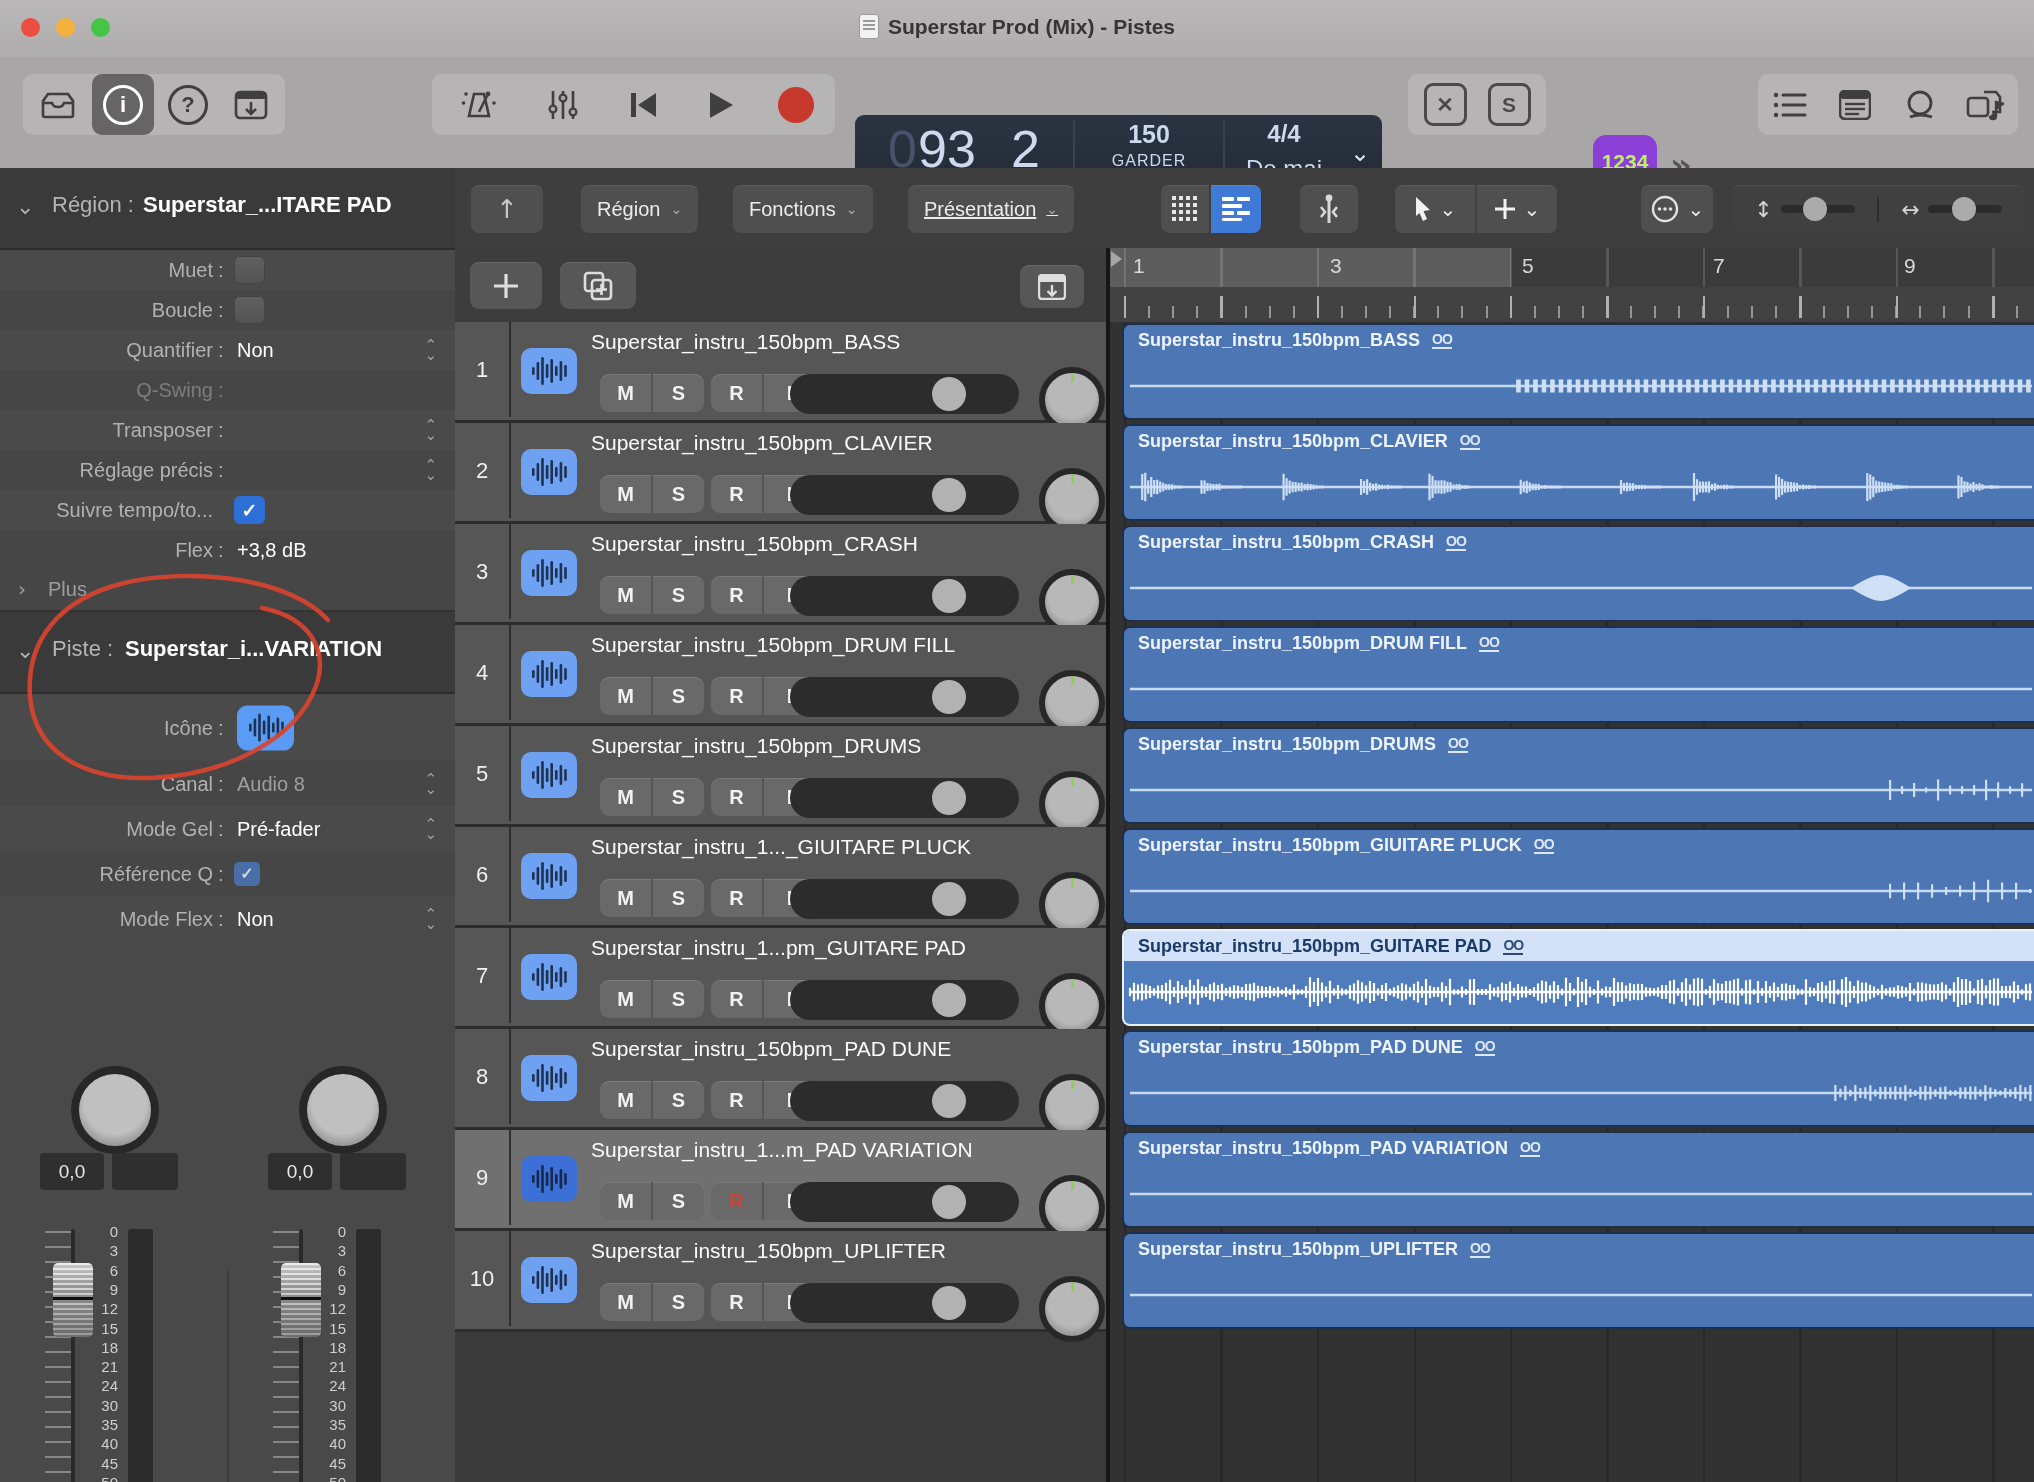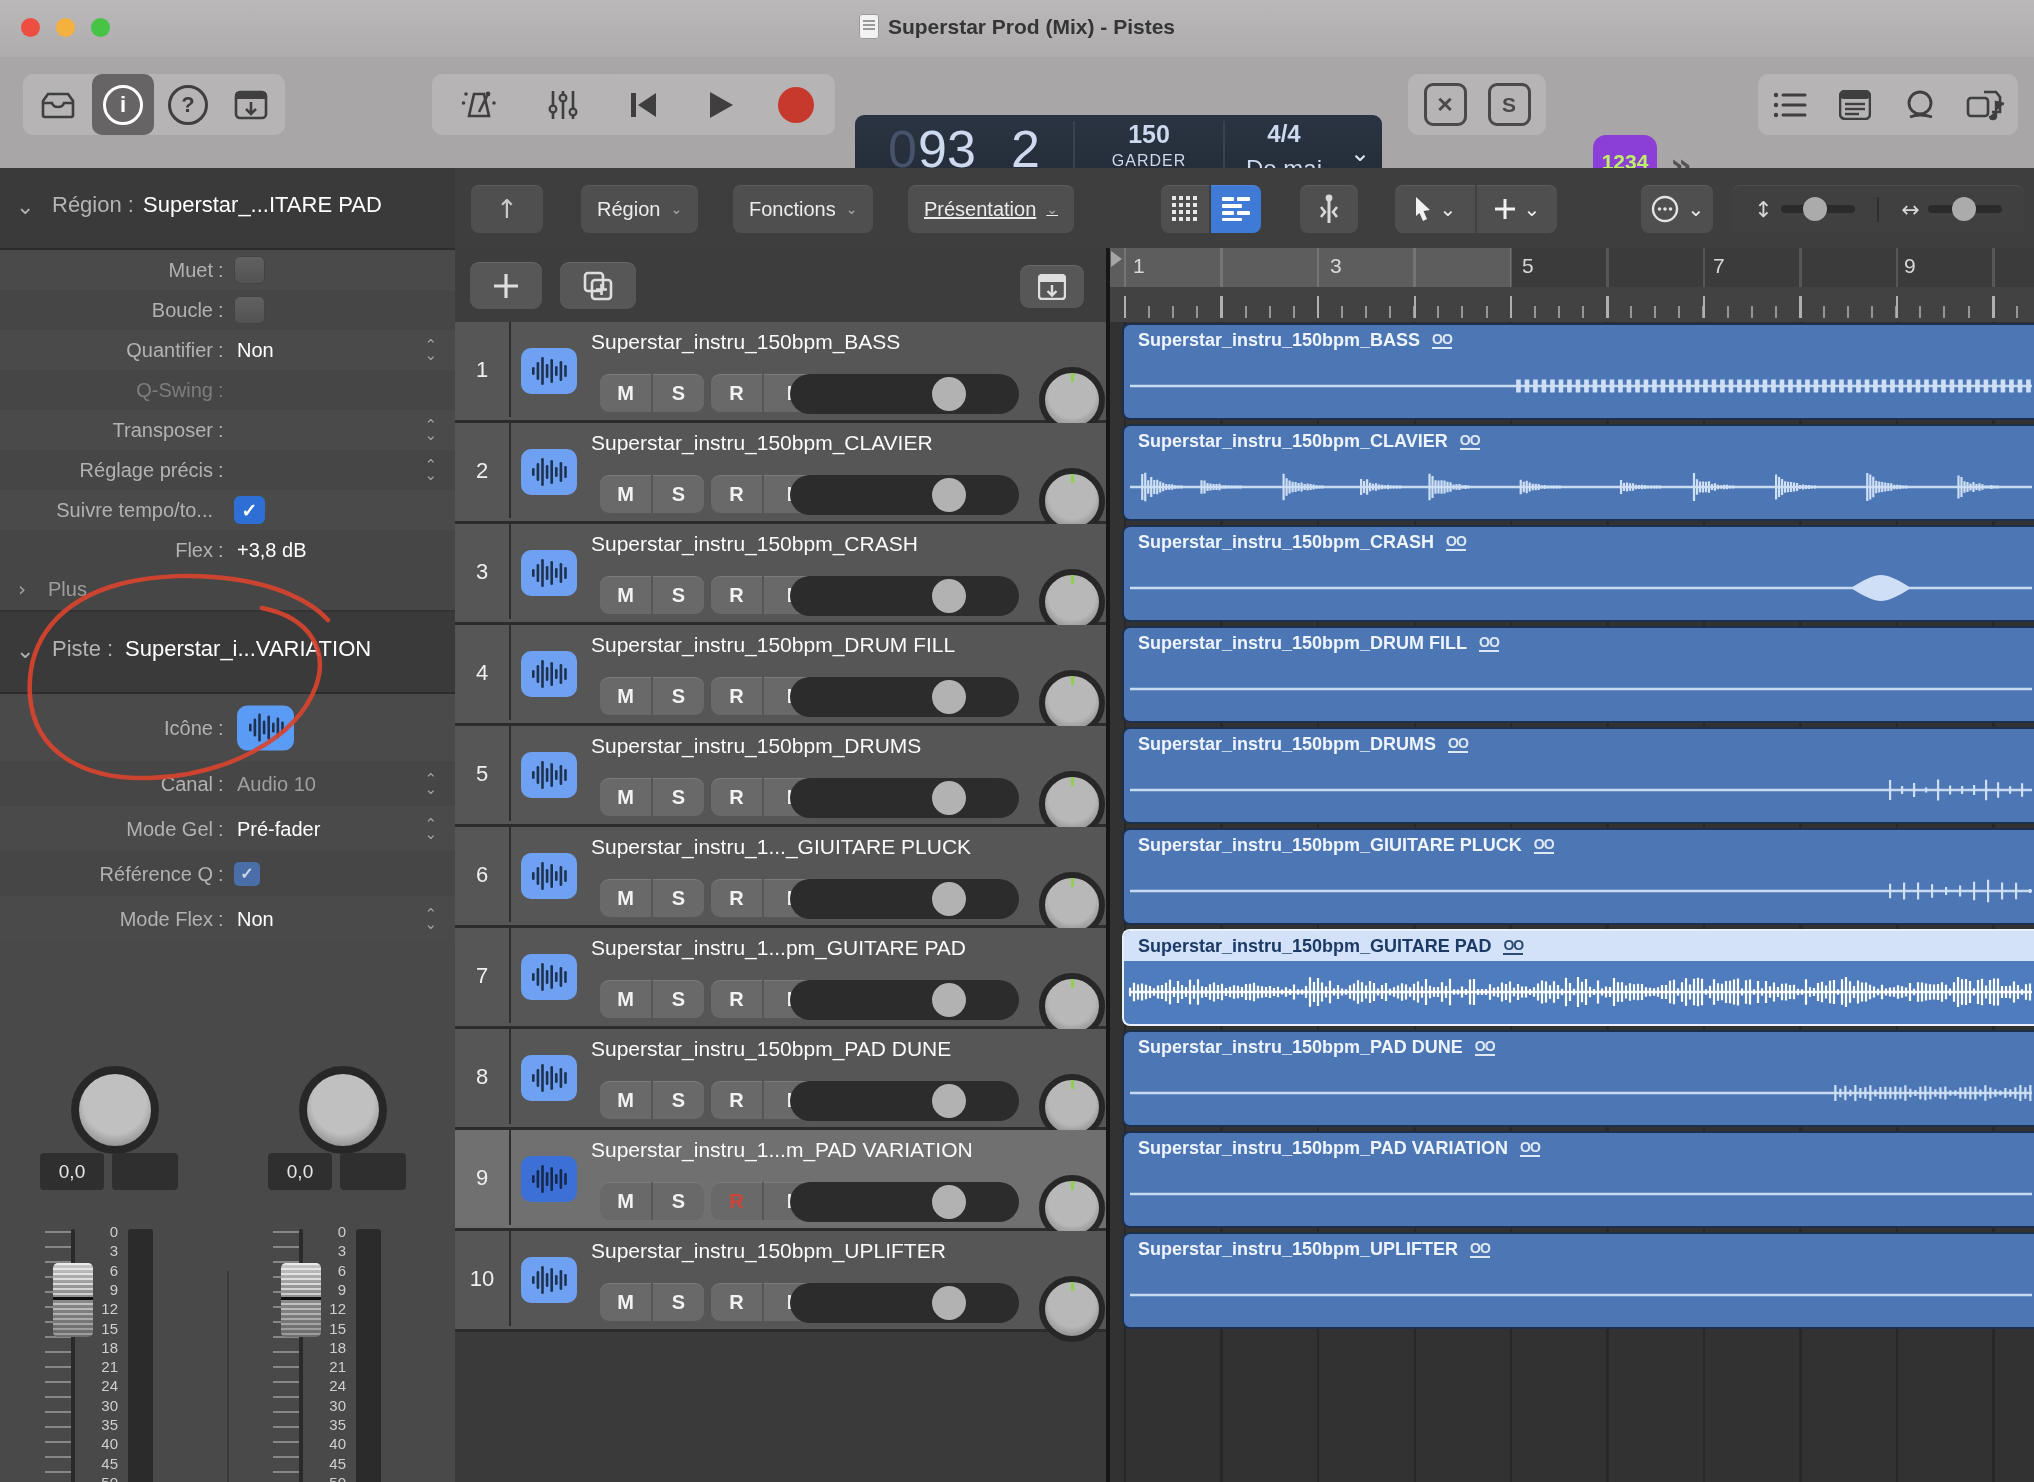--- a/index.html
+++ b/index.html
@@ -44,21 +44,21 @@
          font-size:21px;font-weight:bold;color:#4a4a4a;}
   #badge-1234{left:1593px;top:78px;width:64px;height:53px;background:#8b3fd6;border-radius:13px;color:#bef264;
               display:flex;align-items:center;justify-content:center;font-size:21px;font-weight:bold;letter-spacing:0;}
   #more-chev{left:1670px;top:88px;font-size:34px;font-weight:bold;color:#525252;}
 
   
   #inspector{left:0;top:168px;width:455px;height:1314px;background:#494949;border-right:3px solid #1e1e1e;overflow:hidden;}
   .insp-hdr{position:relative;width:100%;height:80px;background:#3a3a3a;border-bottom:2px solid #2c2c2c;}
   .insp-hdr .hchev{position:absolute;left:16px;top:26px;color:#b4b4b4;font-size:22px;}
   .insp-hdr .hlbl{position:absolute;left:52px;top:24px;color:#b4b4b4;font-size:22px;}
-  .insp-hdr .hval{position:absolute;top:24px;color:#fff;font-size:22px;font-weight:400;white-space:nowrap;}
+  .insp-hdr .hval{position:absolute;top:24px;color:#fff;font-size:22px;font-weight:700;white-space:nowrap;}
   .insp-row{position:relative;width:100%;background:#4a4a4a;}
   .insp-row.alt{background:#464646;}
   .insp-row .lbl{position:absolute;right:242px;top:50%;transform:translateY(-50%);color:#b2b2b2;font-size:20px;white-space:nowrap;}
   .insp-row .colon{position:absolute;left:218px;top:50%;transform:translateY(-50%);color:#b2b2b2;font-size:20px;}
   .insp-row .val{position:absolute;left:237px;top:50%;transform:translateY(-50%);color:#fff;font-size:20px;font-weight:500;white-space:nowrap;}
   .insp-row.dim .lbl,.insp-row.dim .colon{color:#7d7d7d;}
   .insp-row .val.dimv{color:#9f9f9f;font-weight:400;}
   .cb{position:absolute;left:234px;top:50%;transform:translateY(-50%);width:31px;height:28px;border-radius:6px;
       background:linear-gradient(#616161,#525252);box-shadow:inset 0 0 0 1px #434343;}
   .cb.checked{background:#2e6fd6;display:flex;align-items:center;justify-content:center;color:#fff;font-size:19px;font-weight:bold;box-shadow:none;}
@@ -407,21 +407,21 @@
               <rect x="20.4" y="3" width="2.6" height="24" rx="1.3" fill="#1f3150"></rect>
               <rect x="25" y="10" width="2.6" height="10" rx="1.3" fill="#1f3150"></rect>
               <rect x="29.599999999999998" y="5" width="2.6" height="20" rx="1.3" fill="#1f3150"></rect>
               <rect x="34.199999999999996" y="9" width="2.6" height="12" rx="1.3" fill="#1f3150"></rect>
             </svg>
           </div>
         </div>
         <div class="insp-row alt" style="height: 45px;">
           <span class="lbl">Canal</span>
           <span class="colon">:</span>
-          <span class="val dimv">Audio 10</span>
+          <span class="val dimv">Audio 8</span>
           <div class="stepper glyph">
             <span>⌃</span>
             <span>⌄</span>
           </div>
         </div>
         <div class="insp-row" style="height: 45px;">
           <span class="lbl">Mode Gel</span>
           <span class="colon">:</span>
           <span class="val">Pré-fader</span>
           <div class="stepper glyph">

